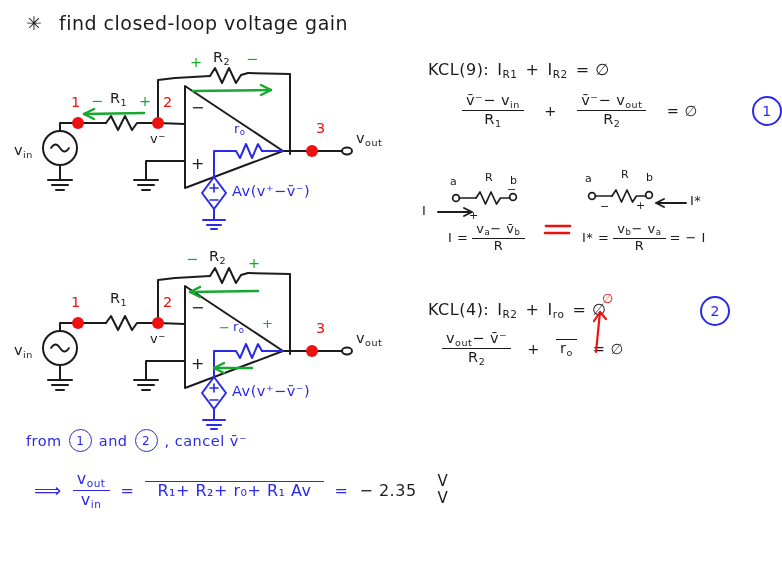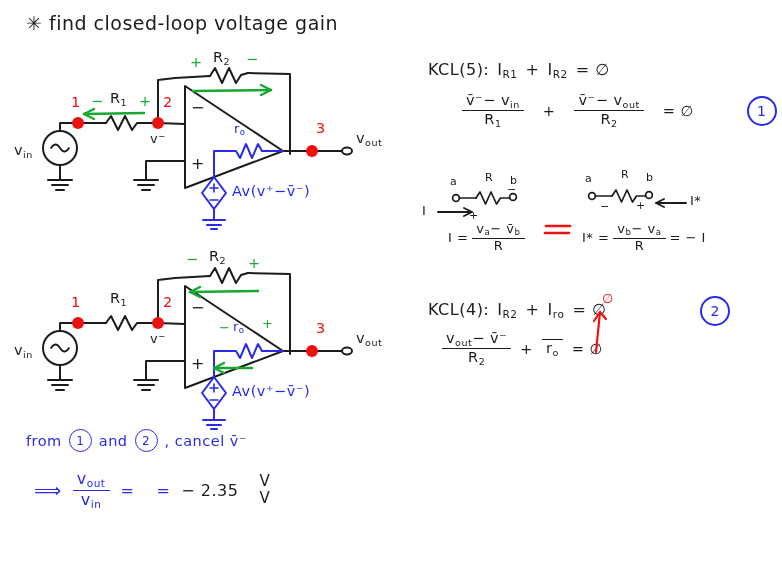--- a/index.html
+++ b/index.html
@@ -30,21 +30,21 @@
     width:26px;height:26px;border:2px solid #2a2ae8;border-radius:50%;
     font-size:14px;color:#2a2ae8;}
   .circnum.sm{width:21px;height:21px;font-size:12px;border-width:1.7px;}
   svg{overflow:visible;display:block;}
 </style>
 </head>
 <body>
 
 <div class="abs hand t22 ink" style="left:26px;top:12px;">
   <span>✳</span>
-  <span style="">find closed-loop voltage gain</span>
+  <span style="margin-left:10px;">find closed-loop voltage gain</span>
 </div>
 
 <div class="abs" style="left:0px;top:58px;width:400px;height:175px;">
 
   <svg width="400" height="175" viewBox="0 0 400 175">
     <g fill="none" stroke="#1c1c1c" stroke-width="2" stroke-linecap="round" stroke-linejoin="round">
 
       <circle cx="60" cy="90" r="17"></circle>
       <path d="M51 90 q4.5 -7 9 0 q4.5 7 9 0" stroke-width="1.8"></path>
 
@@ -137,32 +137,32 @@
   </div>
   <div class="abs hand t16 blue" style="left:232px;top:125px;">Av(v⁺−v̄⁻)</div>
 
   <div class="abs hand t16 ink" style="left:356px;top:72px;">
     <span>v</span><span class="sub">out</span>
   </div>
 </div>
 
 <div class="abs" style="left:428px;top:60px;width:354px;">
   <div class="hand t18 ink row" style="gap:8px;">
-    <span>KCL(5):</span>
+    <span>KCL(9):</span>
     <span>
       <span>I</span><span class="sub">R1</span>
     </span>
     <span>+</span>
     <span>
       <span>I</span><span class="sub">R2</span>
     </span>
     <span>= ∅</span>
   </div>
 
-  <div class="hand t16 ink row" style="gap:19px;margin:12px 0 0 34px;">
+  <div class="hand t16 ink row" style="gap:19px;margin:12px 0 0 34px;justify-content:space-between;">
     <span class="frac">
       <span class="num">
         <span>v̄⁻− v</span><span class="sub">in</span>
       </span>
       <span class="den">
         <span>R</span><span class="sub">1</span>
       </span>
     </span>
     <span>+</span>
     <span class="frac">
@@ -330,21 +330,21 @@
     <span>
       <span>I</span><span class="sub">R2</span>
     </span>
     <span>+</span>
     <span>
       <span>I</span><span class="sub">r</span><span class="sub">o</span>
     </span>
     <span>= ∅</span>
   </div>
 
-  <div class="hand t16 ink row" style="gap:9px;margin:10px 0 0 14px;position:relative;">
+  <div class="hand t16 ink row" style="gap:16px;margin:10px 0 0 14px;position:relative;">
     <span class="frac">
       <span class="num">
         <span>v</span><span class="sub">out</span><span>− v̄⁻</span>
       </span>
       <span class="den">
         <span>R</span><span class="sub">2</span>
       </span>
     </span>
     <span>+</span>
     <span class="frac">
@@ -382,20 +382,21 @@
     <span class="frac">
       <span class="num">
         <span>v</span><span class="sub">out</span>
       </span>
       <span class="den">
         <span>v</span><span class="sub">in</span>
       </span>
     </span>
     <span>=</span>
     <span class="frac">
+      <span class="den" style="padding:0 12px;">R₁+ R₂+ r₀+ R₁ Av</span>
     </span>
     <span>=</span>
     <span class="ink">− 2.35</span>
     <span class="frac ink" style="font-size:15px;margin-left:6px;">
       <span class="num" style="border:0;text-align:left;">V</span>
       <span class="den" style="border:0;text-align:right;">V</span>
     </span>
   </div>
 </div>
 

